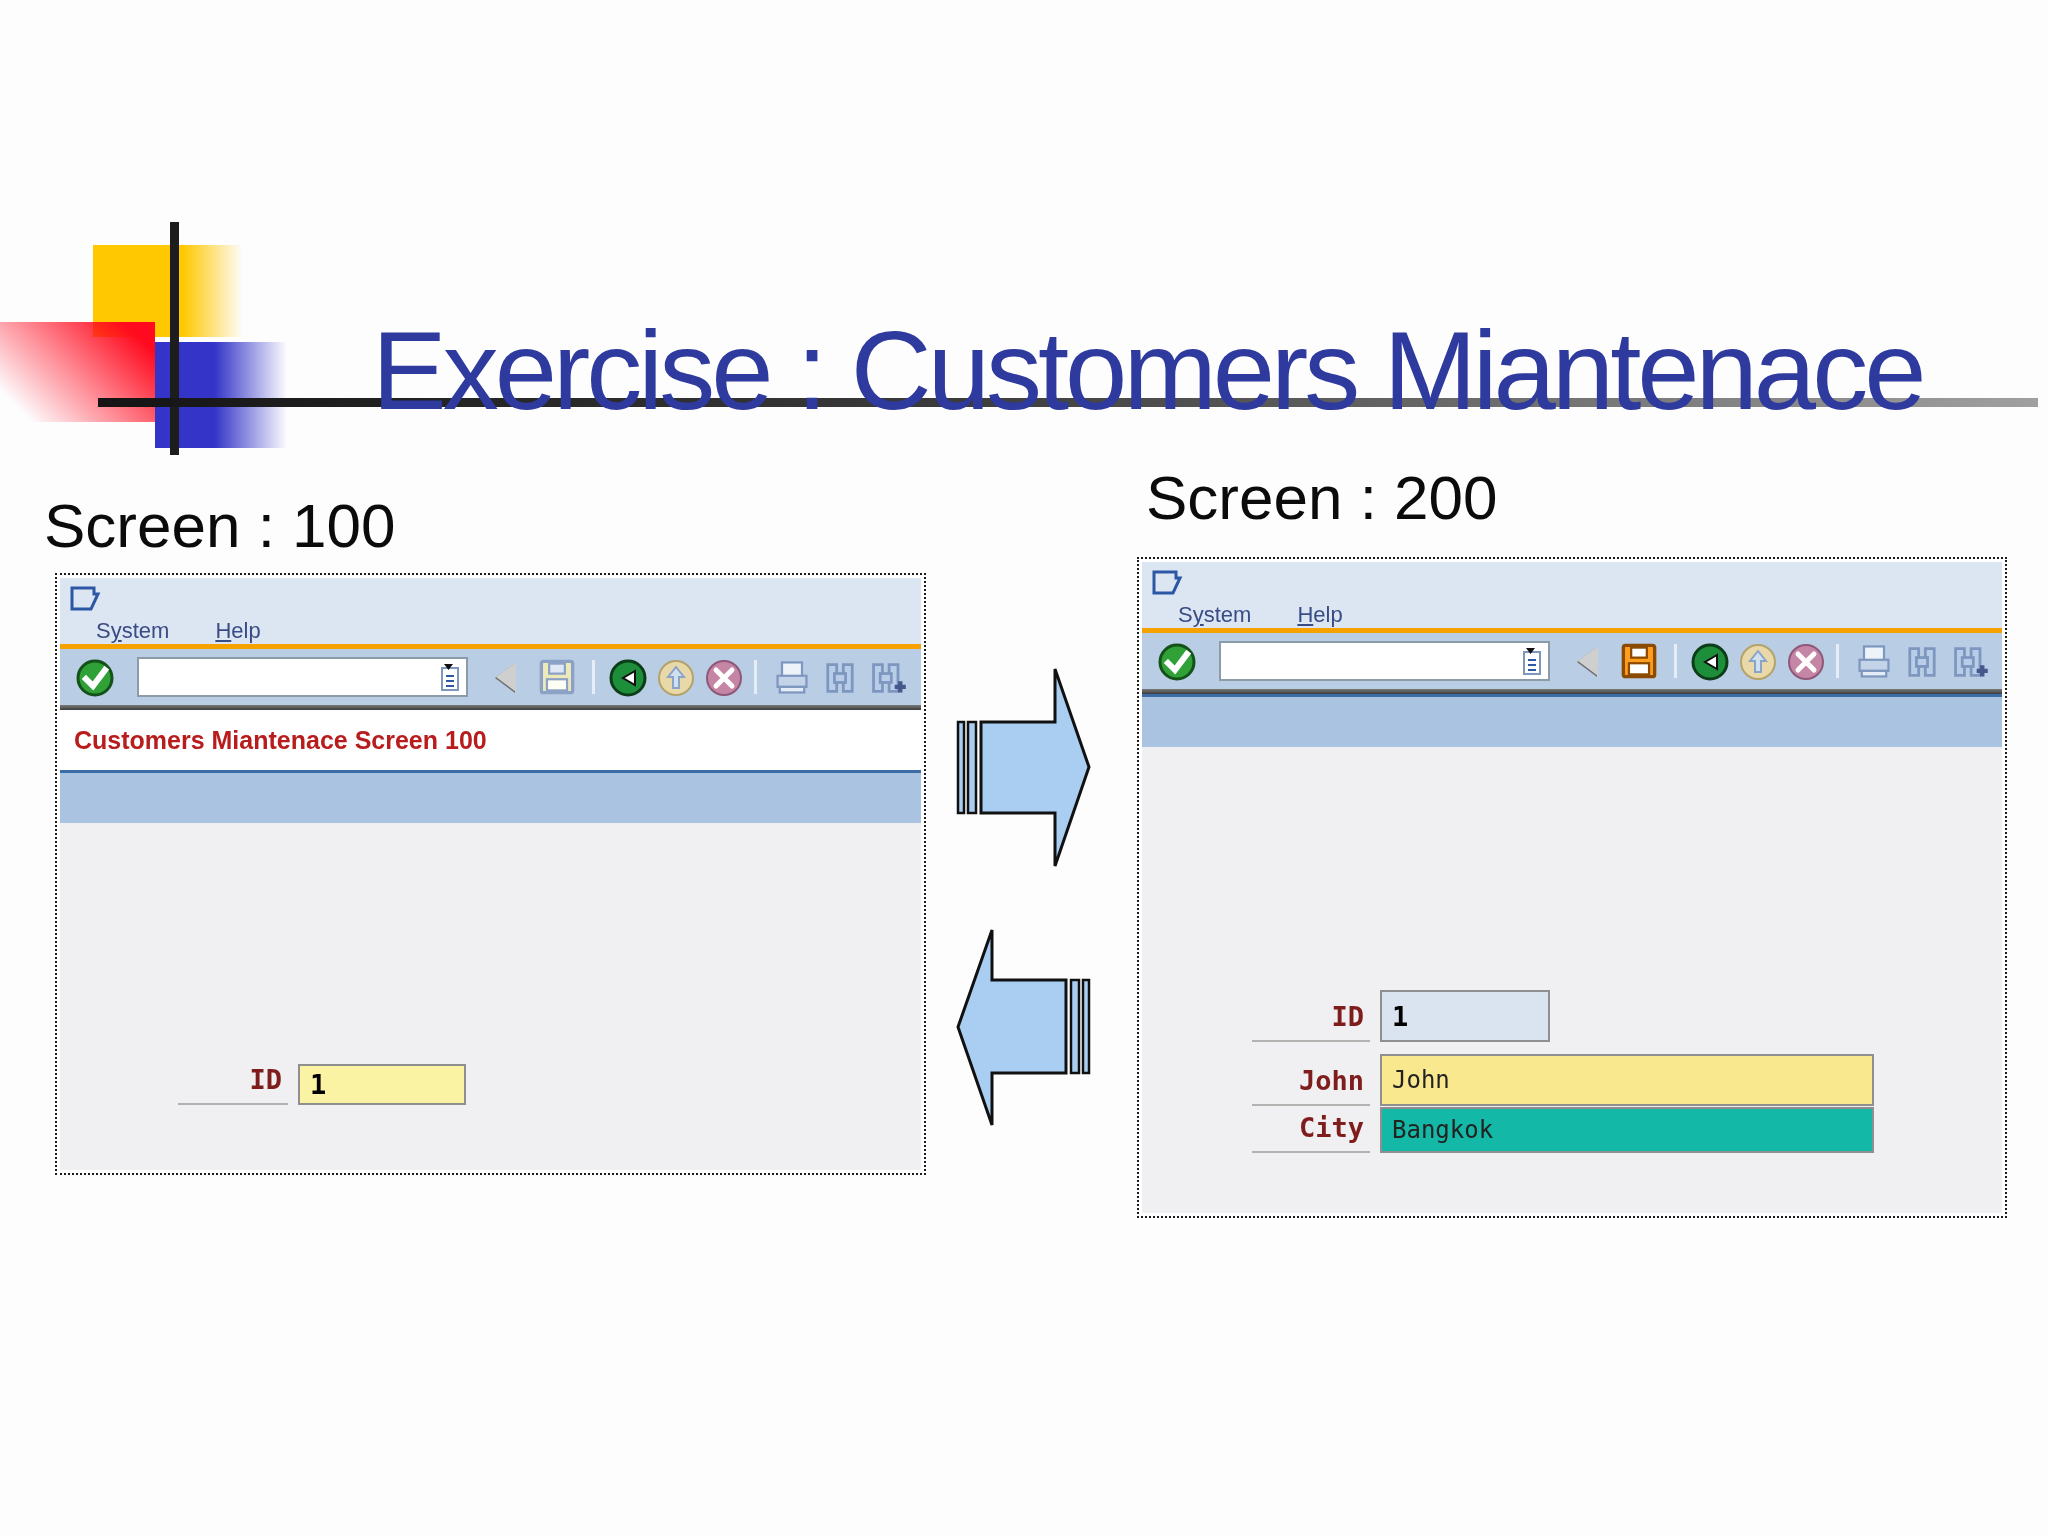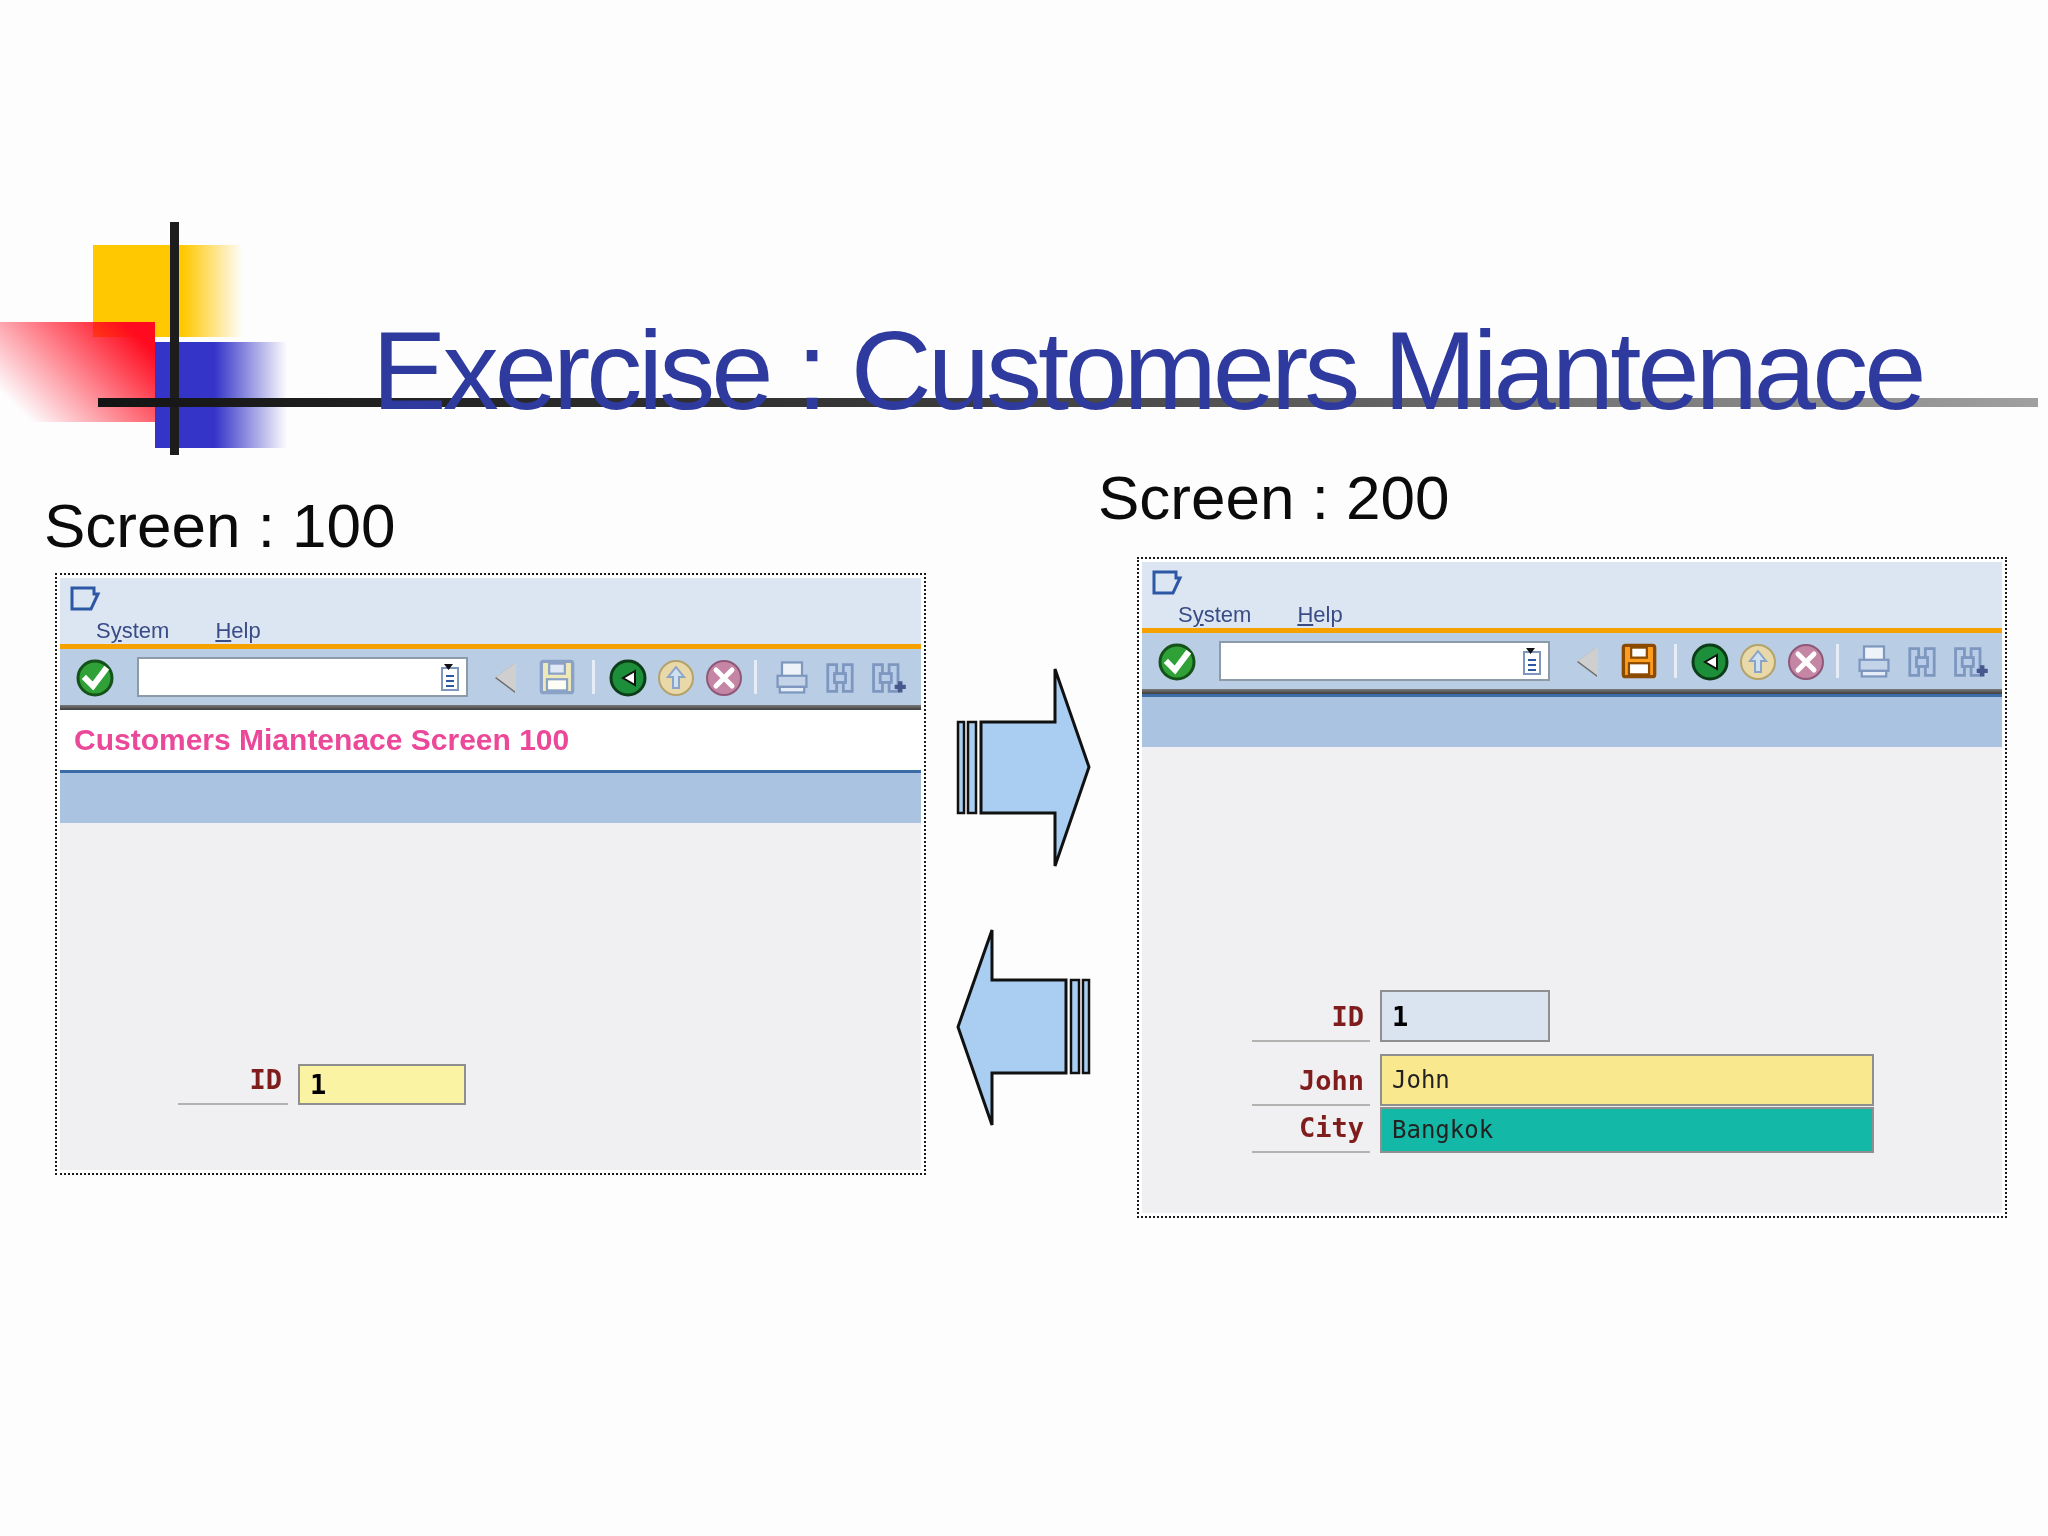--- a/index.html
+++ b/index.html
@@ -16,38 +16,38 @@
   .sq-blue{left:155px;top:342px;width:132px;height:106px;
     background:linear-gradient(to right,#3434c8 0%,#3434c8 45%,rgba(52,52,200,0) 100%);}
   .vline{position:absolute;left:170px;top:222px;width:9px;height:233px;background:#1d1d1d;}
   .hrule{position:absolute;left:98px;top:398px;width:1940px;height:9px;
     background:linear-gradient(to right,#141414 0%,#3c3c3c 45%,#a0a0a0 100%);}
   
   .slide-title{position:absolute;left:372px;top:306px;font-size:112px;letter-spacing:-4px;
     color:#2e3a9e;white-space:nowrap;font-weight:400;}
   .screen-label{position:absolute;font-size:62px;color:#0b0b0b;white-space:nowrap;}
   .label-100{left:44px;top:490px;}
-  .label-200{left:1098px;top:462px;}
+  .label-200{left:1146px;top:462px;}
   
   .sapwin{position:absolute;background:#fff;border:2px dotted #1a1a1a;padding:3px;
     box-sizing:border-box;display:flex;flex-direction:column;}
   .win100{left:55px;top:573px;width:871px;height:602px;}
   .win200{left:1137px;top:557px;width:870px;height:661px;}
   .titlebar{height:40px;background:#dce6f2;position:relative;flex:none;}
   .winicon{position:absolute;left:8px;top:6px;}
   .menubar{height:26px;background:#dce6f2;display:flex;gap:46px;align-items:center;
     padding-left:36px;font-size:22px;color:#3a4c86;flex:none;}
   .menu-item{cursor:default;}
   .menu-item .ul{text-decoration:underline;}
   .orangebar{height:5px;background:#f5a100;flex:none;}
   .toolbar{height:56px;background:#b9cde4;position:relative;flex:none;}
   .darksep{height:5px;background:linear-gradient(#7a7a7a,#3d3d3d);flex:none;}
   .whiteband{height:60px;background:#ffffff;display:flex;align-items:center;
     padding-left:14px;flex:none;}
-  .sap-title{font-size:30px;font-weight:bold;color:#ec4899;white-space:nowrap;}
+  .sap-title{font-size:25px;font-weight:bold;color:#b91c1c;white-space:nowrap;}
   .blueline{height:3px;background:#3c6ca8;flex:none;}
   .blueband{height:50px;background:#a9c3e1;flex:none;}
   .contentarea{flex:1;background:#f0eff1;position:relative;}
   
   .tbi{position:absolute;top:9px;}
   .tb-check{left:15px;}
   .cmdfield{position:absolute;left:77px;top:8px;width:331px;height:40px;background:#fff;
     border:2px solid #8d9aa8;box-sizing:border-box;display:flex;align-items:center;}
   .cmdinput{flex:1;border:none;outline:none;height:100%;font-size:22px;padding:0 6px;
     font-family:"Liberation Sans",sans-serif;background:transparent;min-width:0;}

